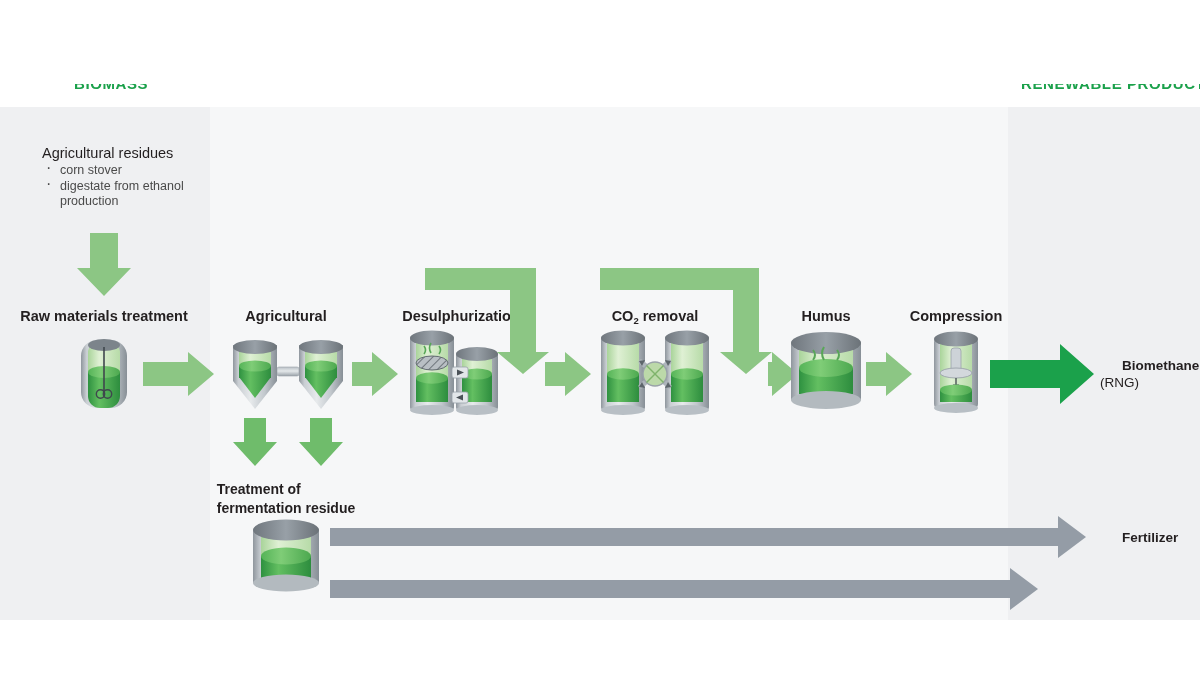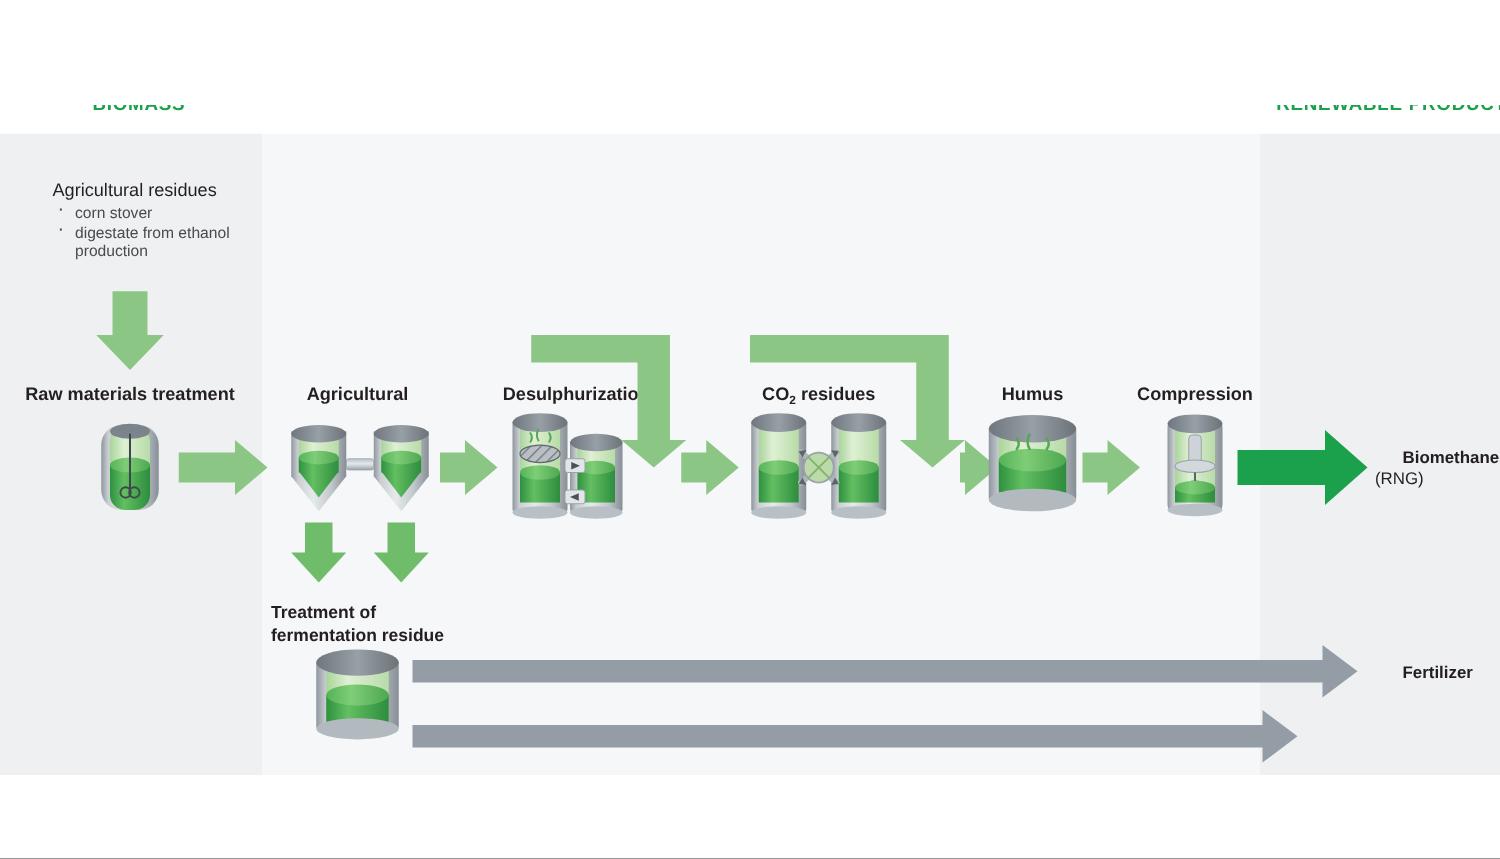--- a/index.html
+++ b/index.html
@@ -59,21 +59,21 @@
 
   <div class="txt" id="biomass-title">Agricultural residues</div>
   <div class="blist">
     <div class="li">corn stover</div>
     <div class="li">digestate from ethanol production</div>
   </div>
 
   <div class="steplabel" style="left:104px;top:308px">Raw materials treatment</div>
   <div class="steplabel" style="left:286px;top:308px">Agricultural</div>
   <div class="steplabel" style="left:461px;top:308px">Desulphurization</div>
-  <div class="steplabel" style="left:655px;top:308px"><span>CO</span><sub>2</sub><span> residues</span></div>
+  <div class="steplabel" style="left:655px;top:308px"><span>CO</span><sub>2</sub><span> removal</span></div>
   <div class="steplabel" style="left:826px;top:308px">Humus</div>
   <div class="steplabel" style="left:956px;top:308px">Compression</div>
 
   <div class="residue-label">
     <div>Treatment of</div>
     <div>fermentation residue</div>
   </div>
 
   <div class="outlabel" style="left:1100px;top:357px">
     <b>Biomethane</b>

